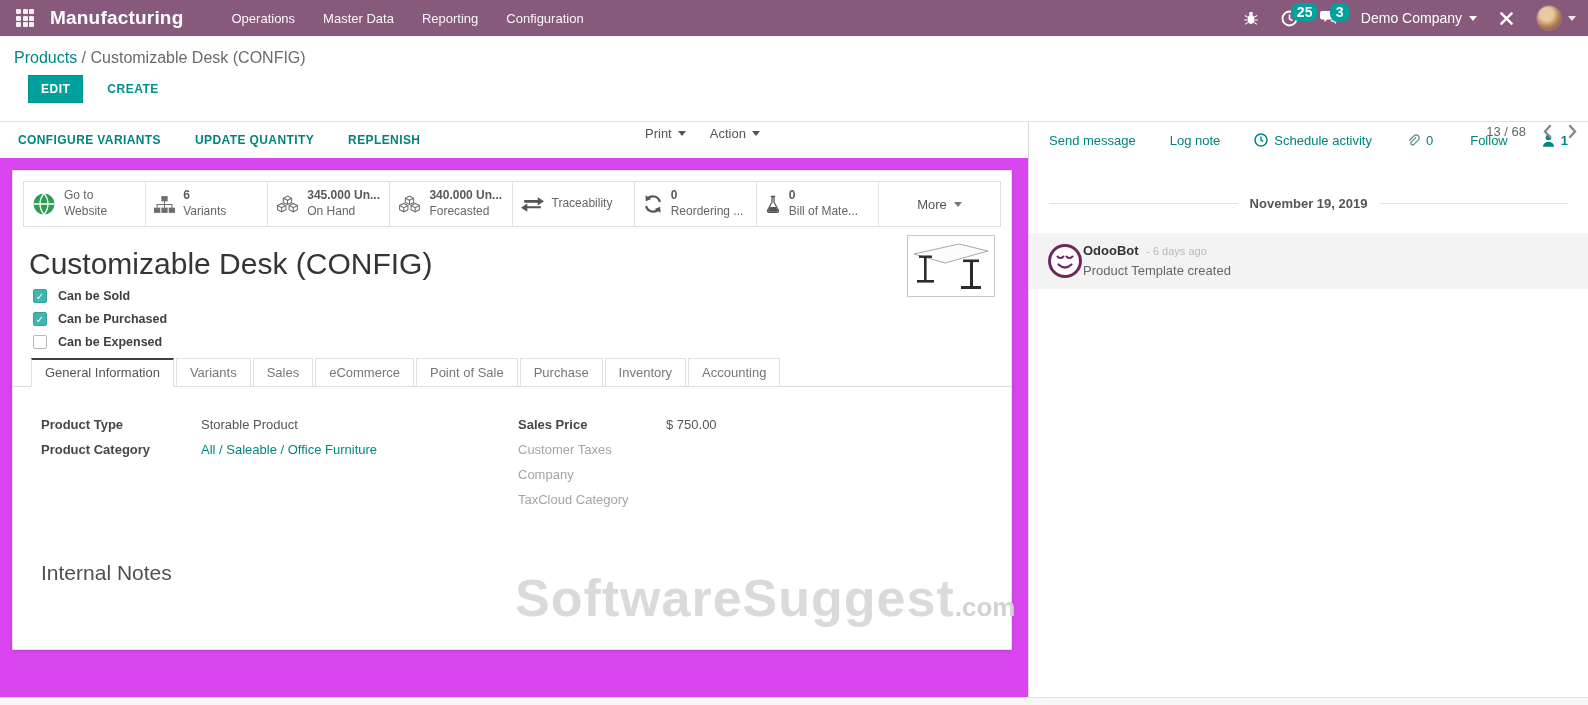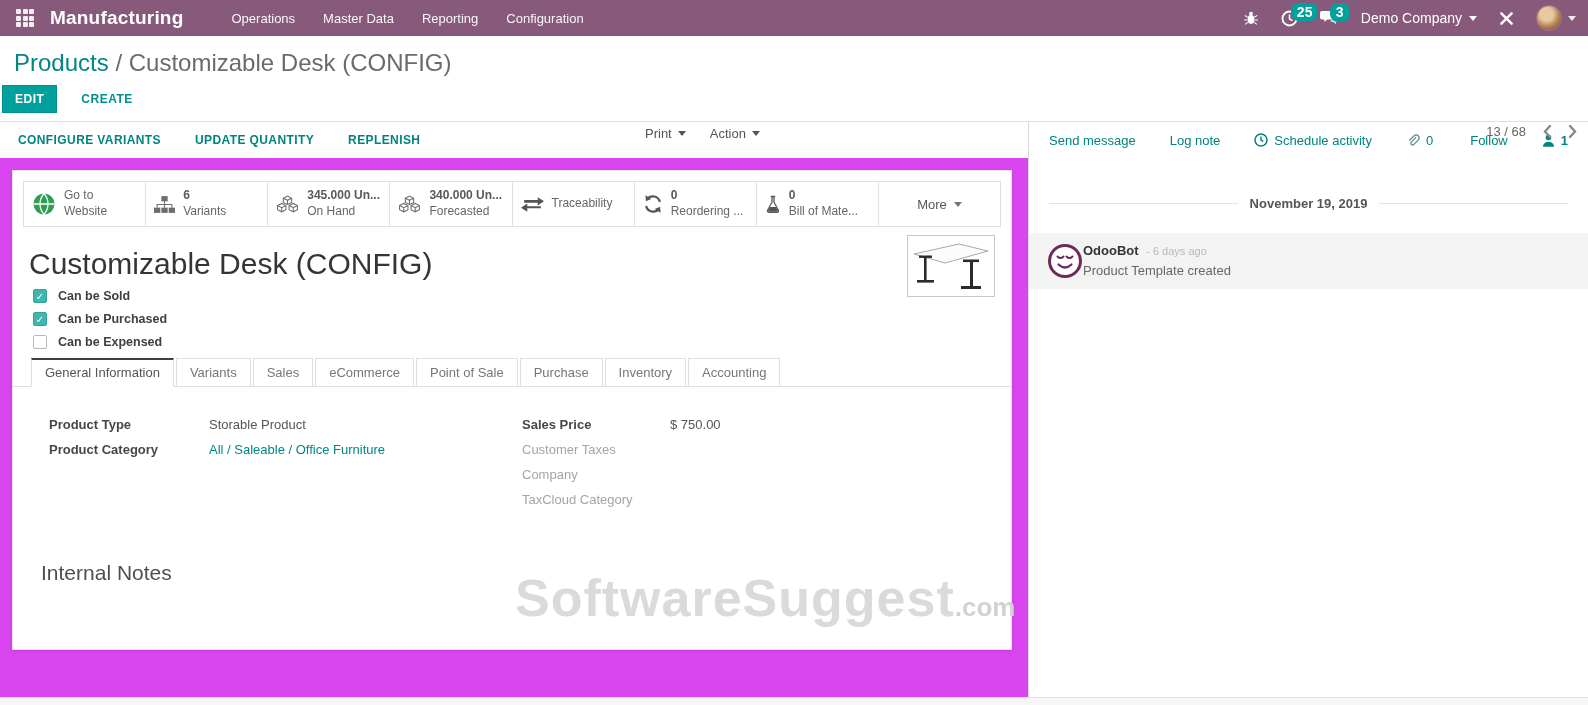--- a/index.html
+++ b/index.html
@@ -12,23 +12,23 @@
   .menu span{cursor:pointer;opacity:.95}
   .tb-right{margin-left:auto;display:flex;align-items:center;gap:22px}
   .tb-ic{position:relative;display:flex;align-items:center;cursor:pointer}
   .badge{position:absolute;top:-7px;left:10px;background:#00A09D;color:#fff;font-size:14px;font-weight:700;border-radius:8px;padding:1px 6px;line-height:1.2}
   .company{font-size:14px;display:flex;align-items:center;gap:7px;cursor:pointer}
   .caret{display:inline-block;width:0;height:0;border-left:4px solid transparent;border-right:4px solid transparent;border-top:5px solid currentColor}
   .avatar{width:26px;height:26px;border-radius:50%;background:radial-gradient(circle at 40% 35%,#e8c9a0 0 30%,#b07c4f 60%,#6e4a2a);border:1px solid #9c7389;cursor:pointer}
   .avatar-wrap{display:flex;align-items:center;gap:6px}
 
   .control{background:#fff;border-bottom:1px solid #e0e0e0;height:86px;position:relative}
-  .breadcrumb{padding:13px 14px 4px;font-size:24px;color:#6b6b6b}
+  .breadcrumb{padding:13px 14px 4px;font-size:16px;color:#6b6b6b}
   .breadcrumb .bc-link{color:#008784;cursor:pointer}
-  .btnrow{display:flex;align-items:center;padding:4px 2px}
+  .btnrow{display:flex;align-items:center;padding:4px 28px}
   .btn-edit{background:#00A09D;color:#fff;border:1px solid #00918e;font-size:12px;font-weight:700;letter-spacing:.5px;padding:6px 12px;cursor:pointer;font-family:inherit}
   .btn-create{color:#00918e;font-size:12px;font-weight:700;letter-spacing:.5px;margin-left:24px;cursor:pointer;background:none;border:none;font-family:inherit}
   .pa-group{position:absolute;left:645px;top:90px;display:flex;gap:24px;font-size:13px;color:#555}
   .pa-group>div{display:flex;align-items:center;gap:6px;cursor:pointer}
   .pager{position:absolute;right:10px;top:88px;display:flex;align-items:center;gap:16px;font-size:13px;color:#666}
   .pg-btn{cursor:pointer;display:flex;align-items:center}
 
   .main{display:flex;height:575px}
   .left{width:1029px;border-right:1px solid #d9d9d9;display:flex;flex-direction:column}
   .statusbar{height:36px;background:#fff;display:flex;align-items:center;gap:34px;padding:0 18px;flex:none}
@@ -43,21 +43,21 @@
   .more-lbl{font-size:13px;color:#555;display:flex;align-items:center;gap:7px}
   .title{font-size:30px;color:#353535;margin:20px 16px 8px;font-weight:400}
   .imgbox{position:absolute;top:64px;right:16px;width:88px;height:62px;border:1px solid #c8c8c8;background:#fff;display:flex;align-items:center;justify-content:center}
   .chkrow{display:flex;align-items:center;margin:0 0 9px 20px}
   .chk{width:14px;height:14px;border:1px solid #b9b9b9;background:#fff;border-radius:2px;display:flex;align-items:center;justify-content:center;font-size:10px;color:#fff;cursor:pointer}
   .chk.checked{background:#41b6ae;border-color:#32a39b}
   .chkrow label{margin-left:11px;font-size:12.5px;font-weight:700;color:#3f3f3f}
   .tabs{display:flex;border-bottom:1px solid #dcdcdc;padding-left:18px;}
   .tab{border:1px solid #e0e0e0;margin-bottom:-1px;margin-right:2px;padding:6px 13px;font-size:13px;color:#777;background:#fff;cursor:pointer}
   .tab.active{border-top:2px solid #3f3f3f;border-bottom:1px solid #fff;color:#555;padding-top:5px}
-  .fields{display:flex;padding:30px 16px 0 36px}
+  .fields{display:flex;padding:30px 16px 0 28px}
   .fcol{flex:1}
   .frow{display:flex;margin-bottom:10px;font-size:13px;min-height:14px}
   .flabel{width:160px;font-weight:700;color:#474747;flex:none}
   .fcol.right .flabel{width:148px}
   .flabel.muted{color:#a5a5a5;font-weight:400}
   .fvalue{color:#565656}
   .fvalue.link{color:#008784;cursor:pointer}
   .notes{margin:44px 0 0 28px;font-size:21px;color:#4f4f4f;font-weight:400}
 
   .chatter{flex:1;background:#fff;display:flex;flex-direction:column}

